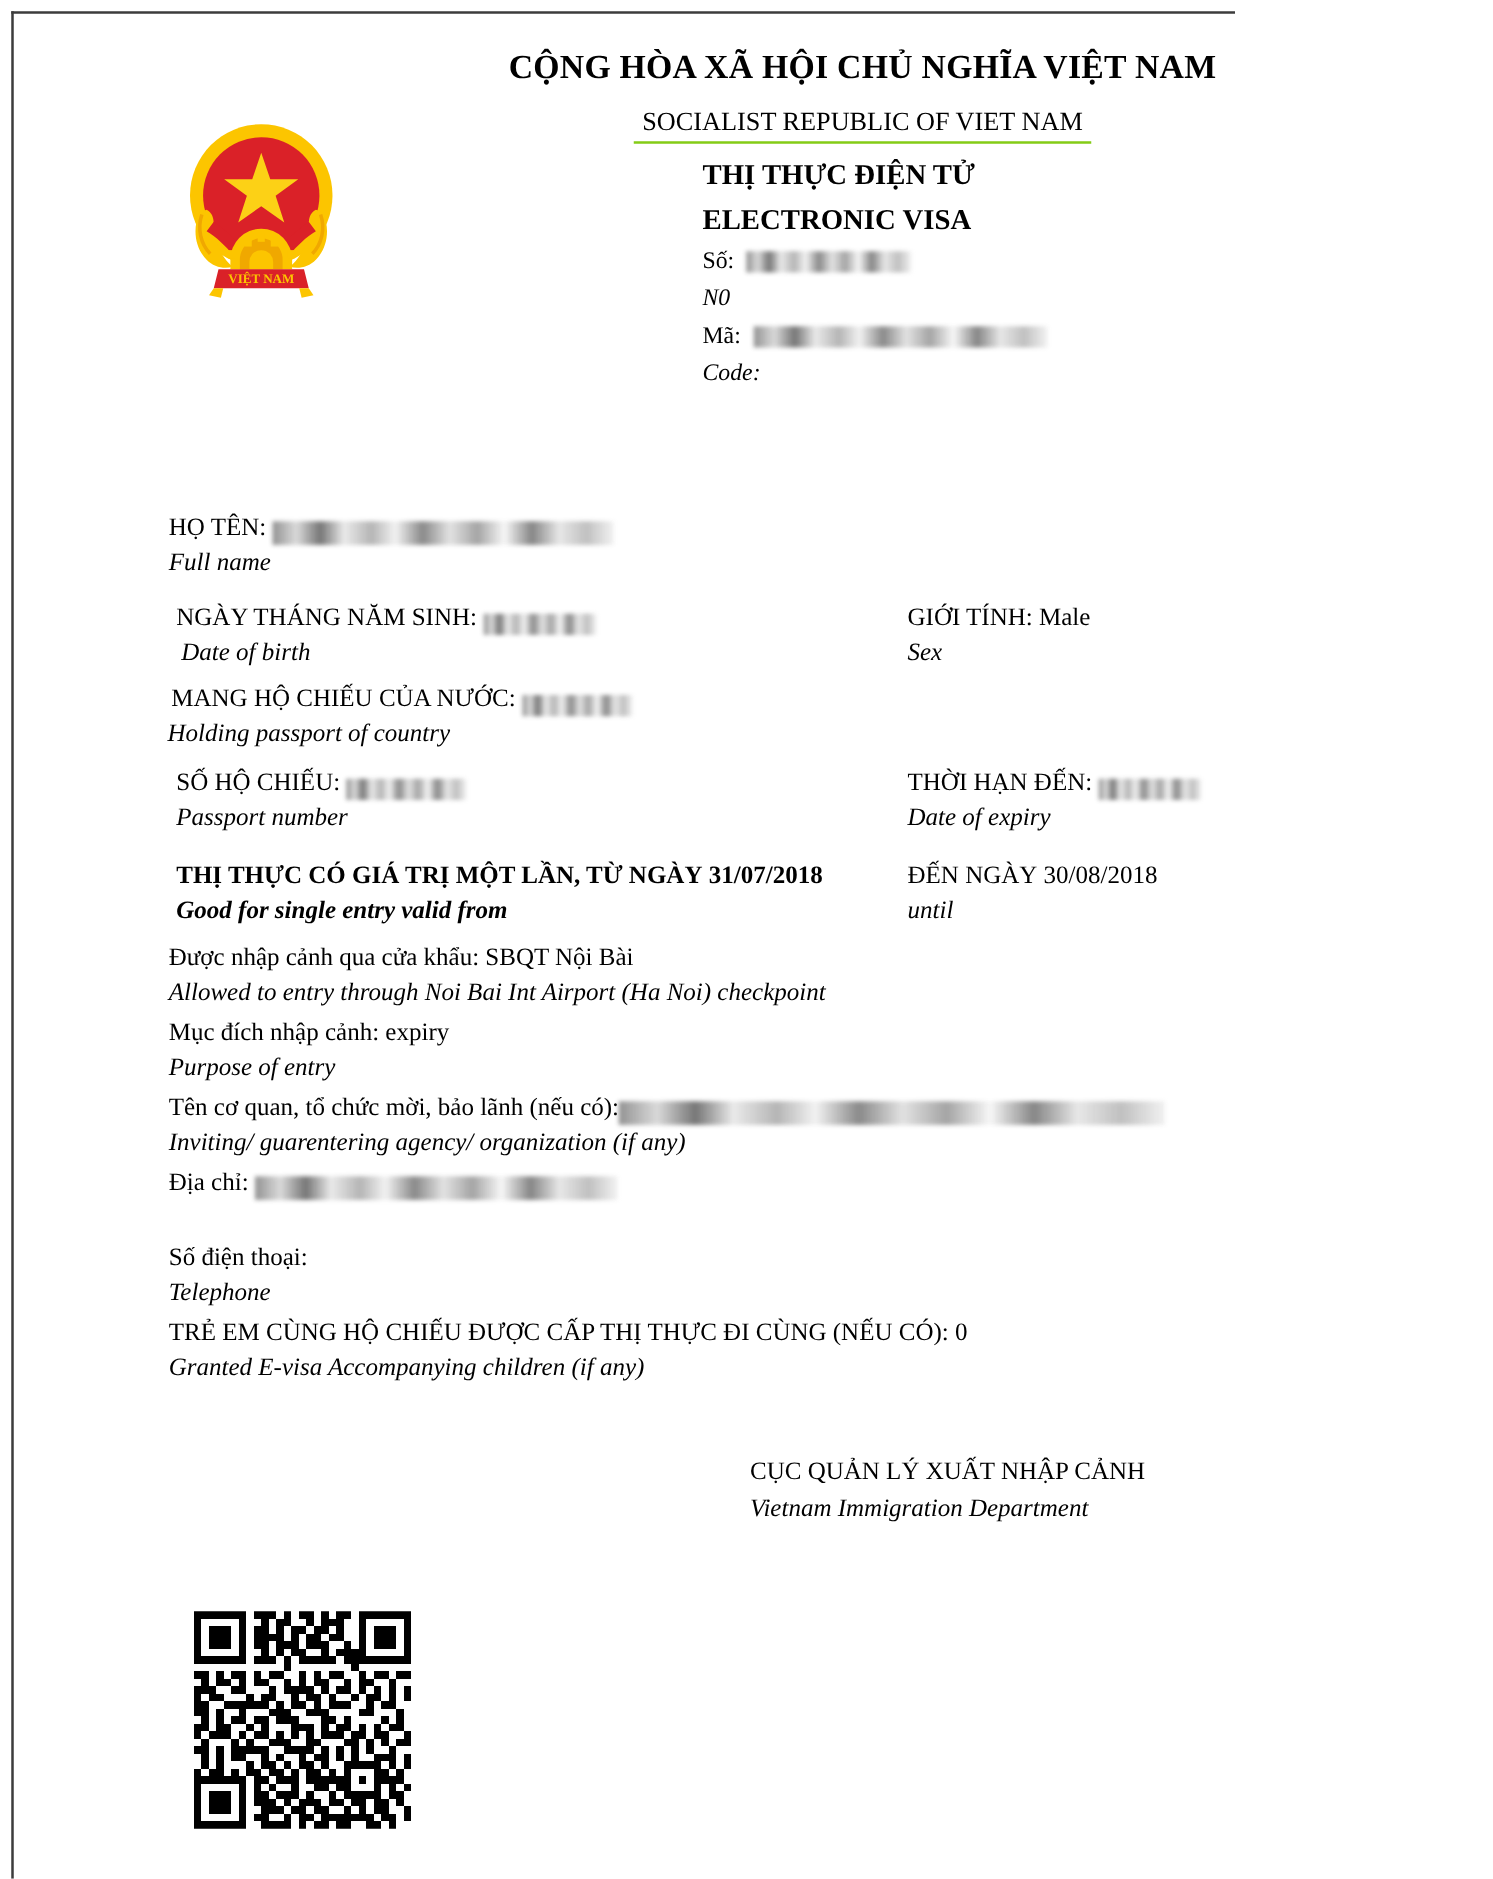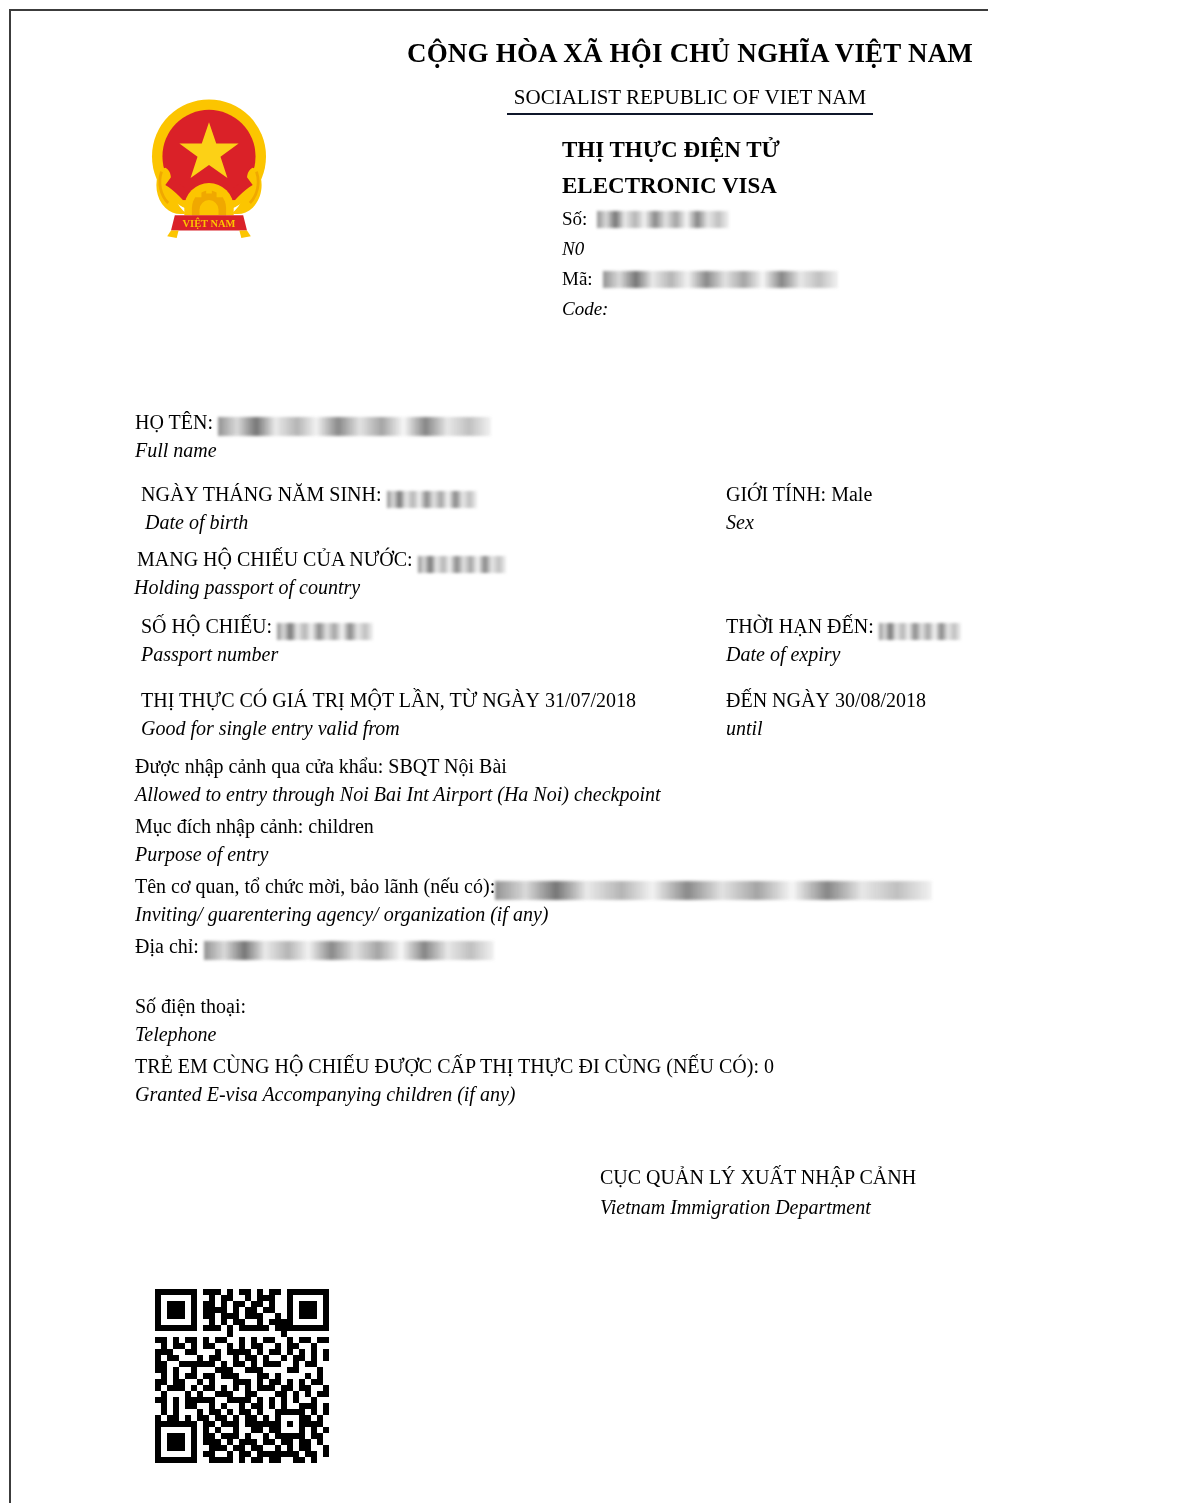--- a/index.html
+++ b/index.html
@@ -55,37 +55,37 @@
   #english-title-wrap {
     position: absolute;
     left: 310px;
     top: 85px;
     width: 760px;
     text-align: center;
   }
   #english-title {
     display: inline-block;
     font-size: 21px;
-    border-bottom: 2px solid #0f172a;
+    border-bottom: 2px solid #84cc16;
     padding: 0 7px 3px 7px;
     white-space: nowrap;
   }
 
   #emblem {
     position: absolute;
     left: 133px;
     top: 88px;
     width: 152px;
     height: 150px;
   }
 
   #visa-type-block {
     position: absolute;
     left: 562px;
-    top: 132px;
+    top: 122px;
     width: 560px;
   }
   .visa-type-line {
     font-size: 23px;
     font-weight: bold;
     line-height: 36px;
     white-space: nowrap;
   }
   .num-row {
     font-size: 19px;
@@ -284,21 +284,21 @@
     </div>
 
     <div class="field-block" style="left:726px; top:212px;">
       <div class="vn-line">
         <span class="lbl">THỜI HẠN ĐẾN:</span>
         <span class="redaction" style="width:82px;"></span>
       </div>
       <div class="en-line">Date of expiry</div>
     </div>
 
-    <div class="field-block" style="left:141px; top:286px;">
+    <div class="field-block" style="left:141px; top:286px;font-weight:bold;">
       <div class="vn-line">
         <span class="lbl">THỊ THỰC CÓ GIÁ TRỊ MỘT LẦN, TỪ NGÀY</span>
         <span>31/07/2018</span>
       </div>
       <div class="en-line">Good for single entry valid from</div>
     </div>
 
     <div class="field-block" style="left:726px; top:286px;">
       <div class="vn-line">
         <span class="lbl">ĐẾN NGÀY</span>
@@ -311,21 +311,21 @@
       <div class="vn-line">
         <span class="lbl">Được nhập cảnh qua cửa khẩu:</span>
         <span>SBQT Nội Bài</span>
       </div>
       <div class="en-line">Allowed to entry through Noi Bai Int Airport (Ha Noi) checkpoint</div>
     </div>
 
     <div class="field-block" style="left:135px; top:412px;">
       <div class="vn-line">
         <span class="lbl">Mục đích nhập cảnh:</span>
-        <span>children</span>
+        <span>expiry</span>
       </div>
       <div class="en-line">Purpose of entry</div>
     </div>
 
     <div class="field-block" style="left:135px; top:472px;">
       <div class="vn-line">
         <span class="lbl" style="margin-right:0;">Tên cơ quan, tổ chức mời, bảo lãnh (nếu có):</span>
         <span class="redaction tall" style="width:437px;"></span>
       </div>
       <div class="en-line">Inviting/ guarentering agency/ organization (if any)</div>

